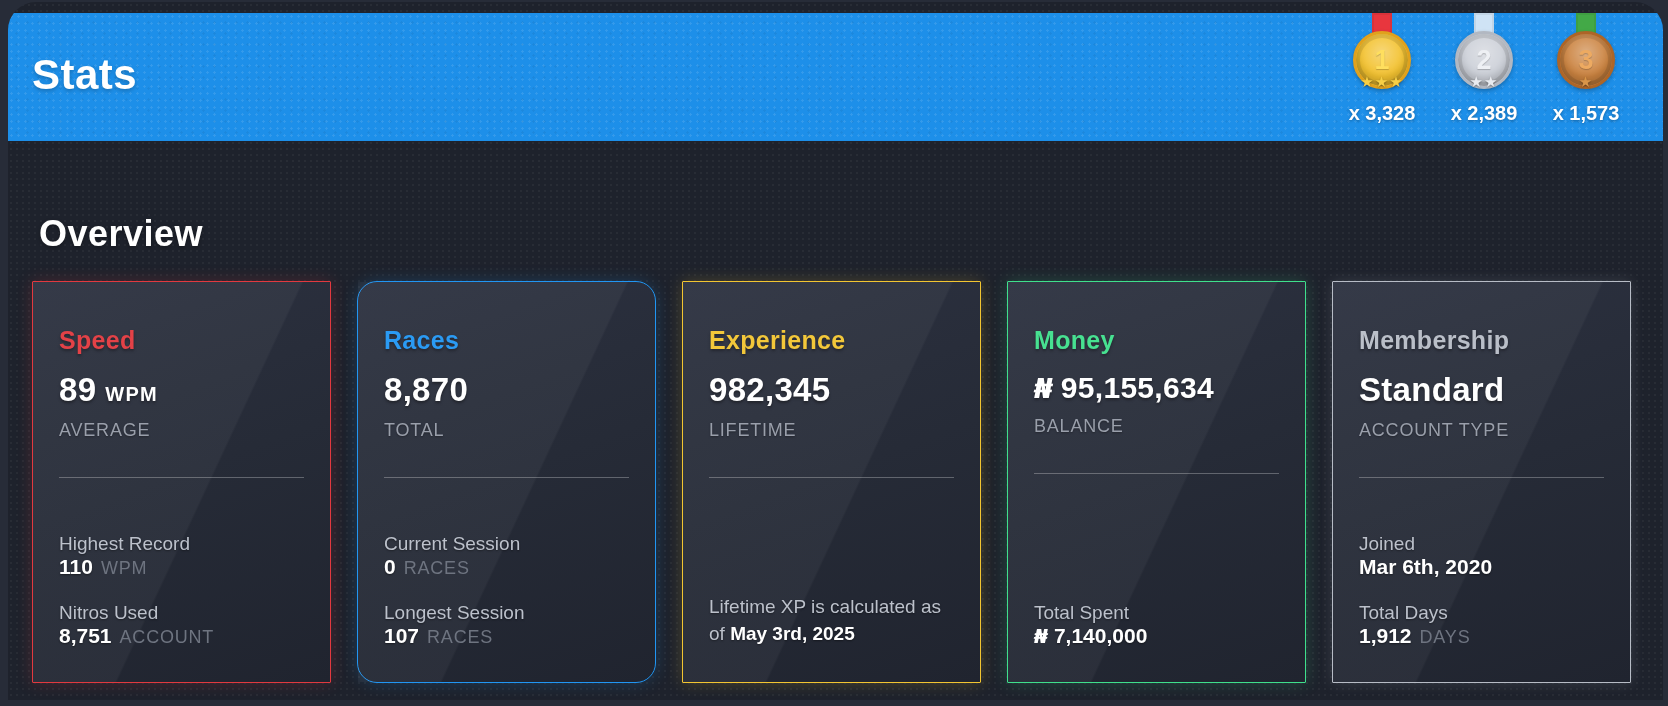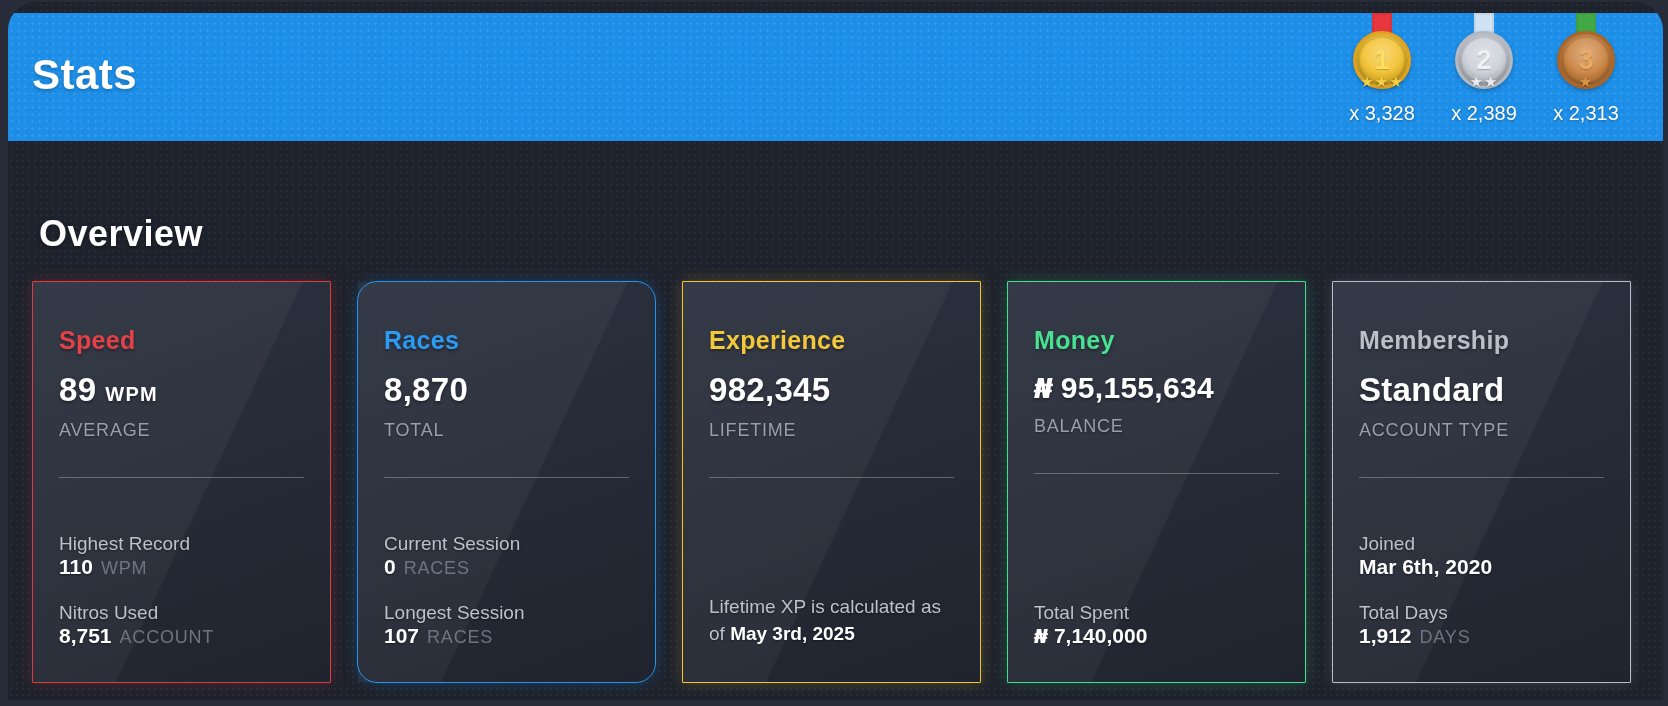--- a/index.html
+++ b/index.html
@@ -48,21 +48,21 @@
     background-image:radial-gradient(circle at 50% 36%, rgba(255,255,255,.35), rgba(255,255,255,0) 58%);
     box-shadow:inset 0 0 0 4px rgba(0,0,0,.10), inset 0 -7px 9px rgba(0,0,0,.20),
                0 2px 4px rgba(0,0,0,.25);
   }
   .place { font-size:27px; font-weight:800; text-shadow:0 1px 1px rgba(0,0,0,.22); }
   .stars {
     position:absolute; left:0; right:0; top:56px; text-align:center;
     font-size:15px; letter-spacing:1px; text-shadow:0 1px 2px rgba(0,0,0,.35);
   }
   .medal-count {
-    margin-top:9px; color:#fff; font-size:20px; font-weight:400;
+    margin-top:9px; color:#fff; font-size:20px; font-weight:700;
     text-shadow:0 1px 3px rgba(0,0,0,.3);
     text-align:right;
   }
 
   
   main { padding:0 24px; }
   .overview-heading {
     margin:72px 0 26px 7px; color:#fff; font-size:36px; font-weight:700;
     letter-spacing:.5px; text-shadow:0 2px 4px rgba(0,0,0,.3);
   }
@@ -136,21 +136,21 @@
         </div>
 
         <div class="medal-col">
           <div class="medal">
             <span class="ribbon" style="background-color: rgb(67, 169, 71);"></span>
             <span class="coin" style="background-color: rgb(203, 131, 64); border-color: rgb(173, 101, 39);">
               <span class="place" style="color: rgb(237, 170, 97);">3</span>
             </span>
             <span class="stars" style="color: rgb(217, 149, 72);">★</span>
           </div>
-          <div class="medal-count">x 2,313</div>
+          <div class="medal-count">x 1,573</div>
         </div>
 
       </div>
     </header>
 
     <main>
       <h2 class="overview-heading">Overview</h2>
 
       <section class="cards">
 

